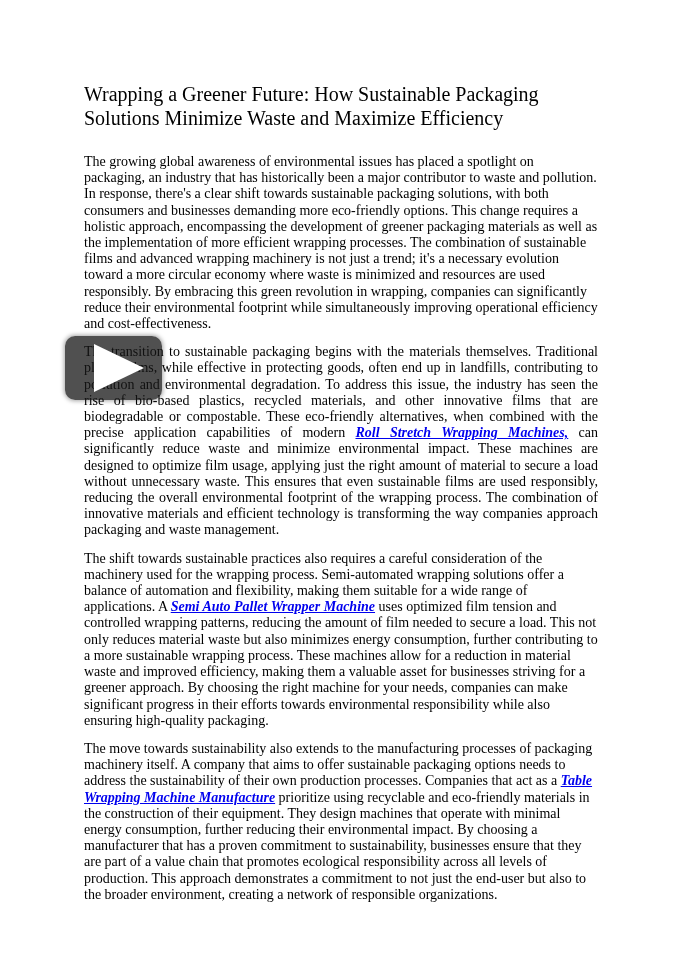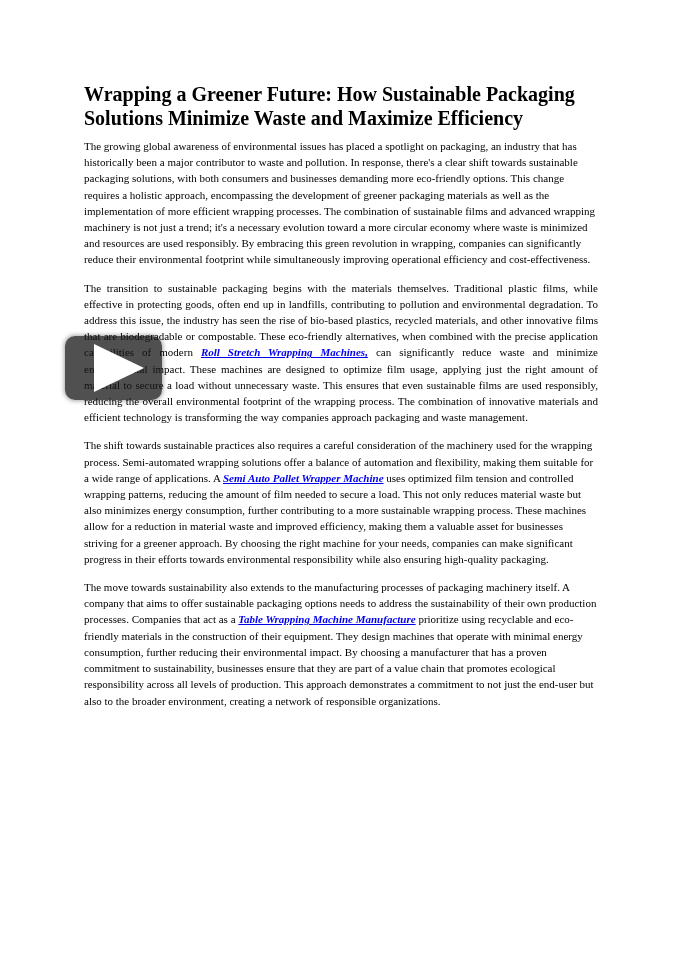--- a/index.html
+++ b/index.html
@@ -14,25 +14,25 @@
   }
   .content {
     position: absolute;
     left: 84px;
     top: 83px;
     width: 514px;
   }
   .title {
     font-size: 20px;
     line-height: 23.5px;
-    font-weight: bold;
-    margin: 0 0 8px 0;
+    font-weight: normal;
+    margin: 0 0 24px 0;
   }
   .para {
-    font-size: 11px;
+    font-size: 14px;
     line-height: 16.2px;
     margin: 0 0 12px 0;
     text-align: left;
   }
   .para.justify { text-align: justify; }
   .doclink {
     color: var(--color-link, #0000ee);
     font-weight: bold;
     text-decoration: underline;
     cursor: pointer;

